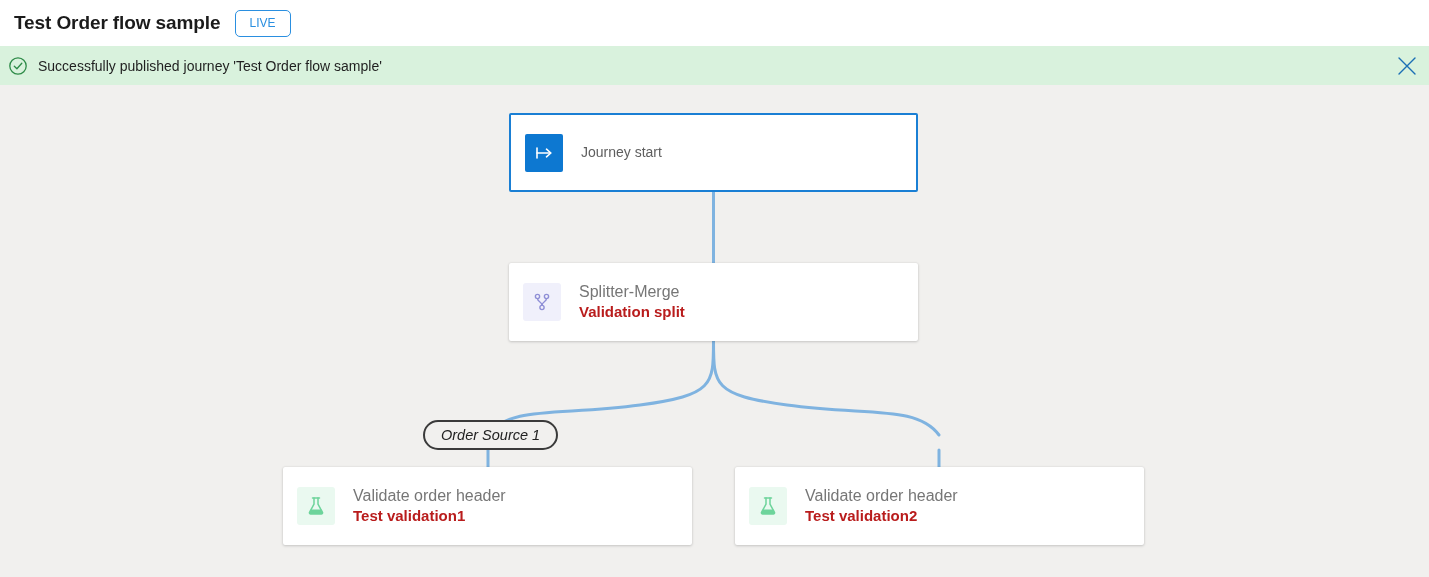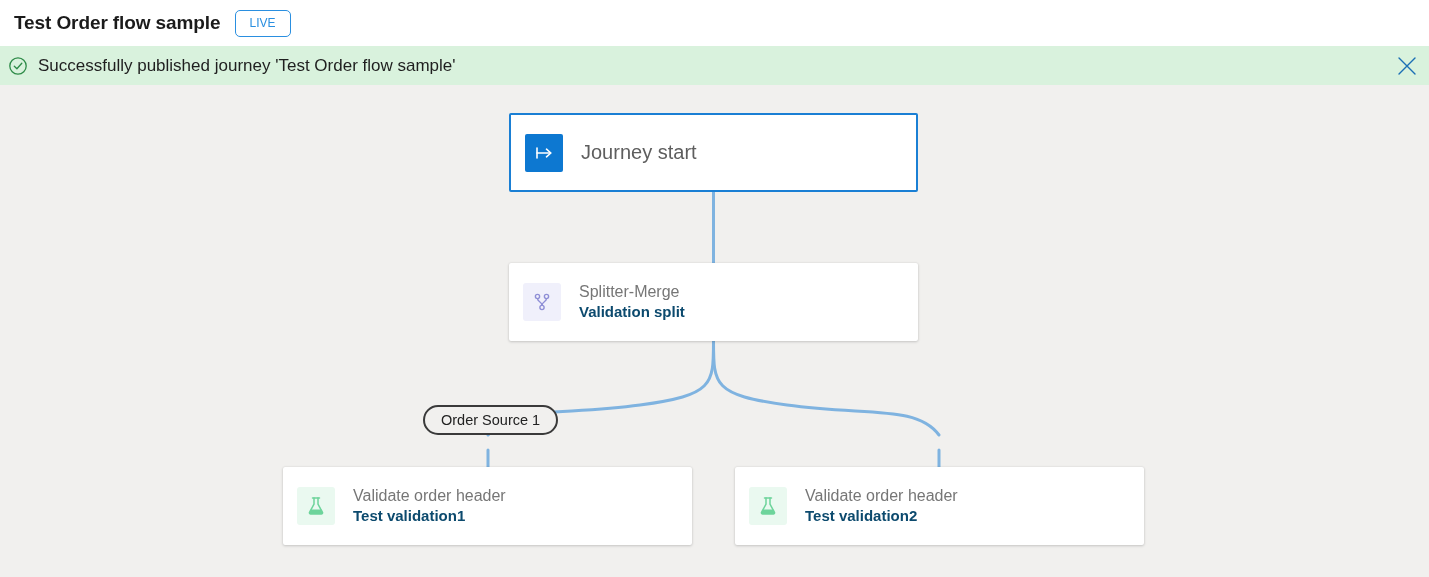--- a/index.html
+++ b/index.html
@@ -59,21 +59,21 @@
     align-items: center;
     padding-left: 8px;
   }
   .notify-icon {
     width: 20px; height: 20px;
     flex: 0 0 20px;
     margin-right: 10px;
     display: block;
   }
   .notify-text {
-    font-size: 17px;
+    font-size: 14px;
     color: #1f1f1f;
     white-space: nowrap;
   }
   .notify-close {
     position: absolute;
     right: 8px; top: 50%;
     transform: translateY(-50%);
     width: 28px; height: 28px;
     display: flex;
     align-items: center;
@@ -132,21 +132,21 @@
     justify-content: center;
     line-height: 1.18;
   }
   .node-sub {
     font-size: 16px;
     color: #767676;
   }
   .node-title {
     font-size: 15px;
     font-weight: bold;
-    color: #0c4a6e;
+    color: #b91c1c;
     margin-top: 1px;
   }
 
   
   #node-start      { left: 509px; top: 28px;  width: 409px; height: 79px; }
   #node-splitter   { left: 509px; top: 178px; width: 409px; height: 78px; }
   #node-validate-1 { left: 283px; top: 382px; width: 409px; height: 78px; }
   #node-validate-2 { left: 735px; top: 382px; width: 409px; height: 78px; }
 
   
@@ -158,21 +158,21 @@
     background: #f1f0ee;
     display: flex;
     align-items: center;
     justify-content: center;
     padding: 0 16px;
     font-size: 14.5px;
     color: #222222;
     white-space: nowrap;
     cursor: pointer;
   }
-  #pill-1 { left: 423px; top: 320px; }
+  #pill-1 { left: 423px; top: 335px; font-style: italic; }
   #pill-2 { left: 874px; top: 335px; }
 </style>
 </head>
 <body>
 
 <div id="app">
 
   <div class="header">
     <div class="page-title">Test Order flow sample</div>
     <div class="live-badge">LIVE</div>
@@ -212,21 +212,21 @@
       <div class="node-icon start">
         <svg width="24" height="24" viewBox="0 0 24 24">
           <g stroke="#ffffff" stroke-width="1.6" fill="none" stroke-linecap="round" stroke-linejoin="round">
             <line x1="5" y1="7" x2="5" y2="17"></line>
             <line x1="5" y1="12" x2="18.5" y2="12"></line>
             <polyline points="14.5,8.2 18.8,12 14.5,15.8"></polyline>
           </g>
         </svg>
       </div>
       <div class="node-text">
-        <div class="node-sub" style="font-size:20px;color:#5e5e5e;">Journey start</div>
+        <div class="node-sub" style="font-size:14px;color:#5e5e5e;">Journey start</div>
       </div>
     </div>
 
     <div class="node" id="node-splitter">
       <div class="node-icon split">
         <svg width="24" height="24" viewBox="0 0 24 24">
           <g stroke="#8f8fd6" stroke-width="1.4" fill="none">
             <circle cx="7.5" cy="6.5" r="2.1"></circle>
             <circle cx="16.5" cy="6.5" r="2.1"></circle>
             <circle cx="12" cy="17.5" r="2.1"></circle>

